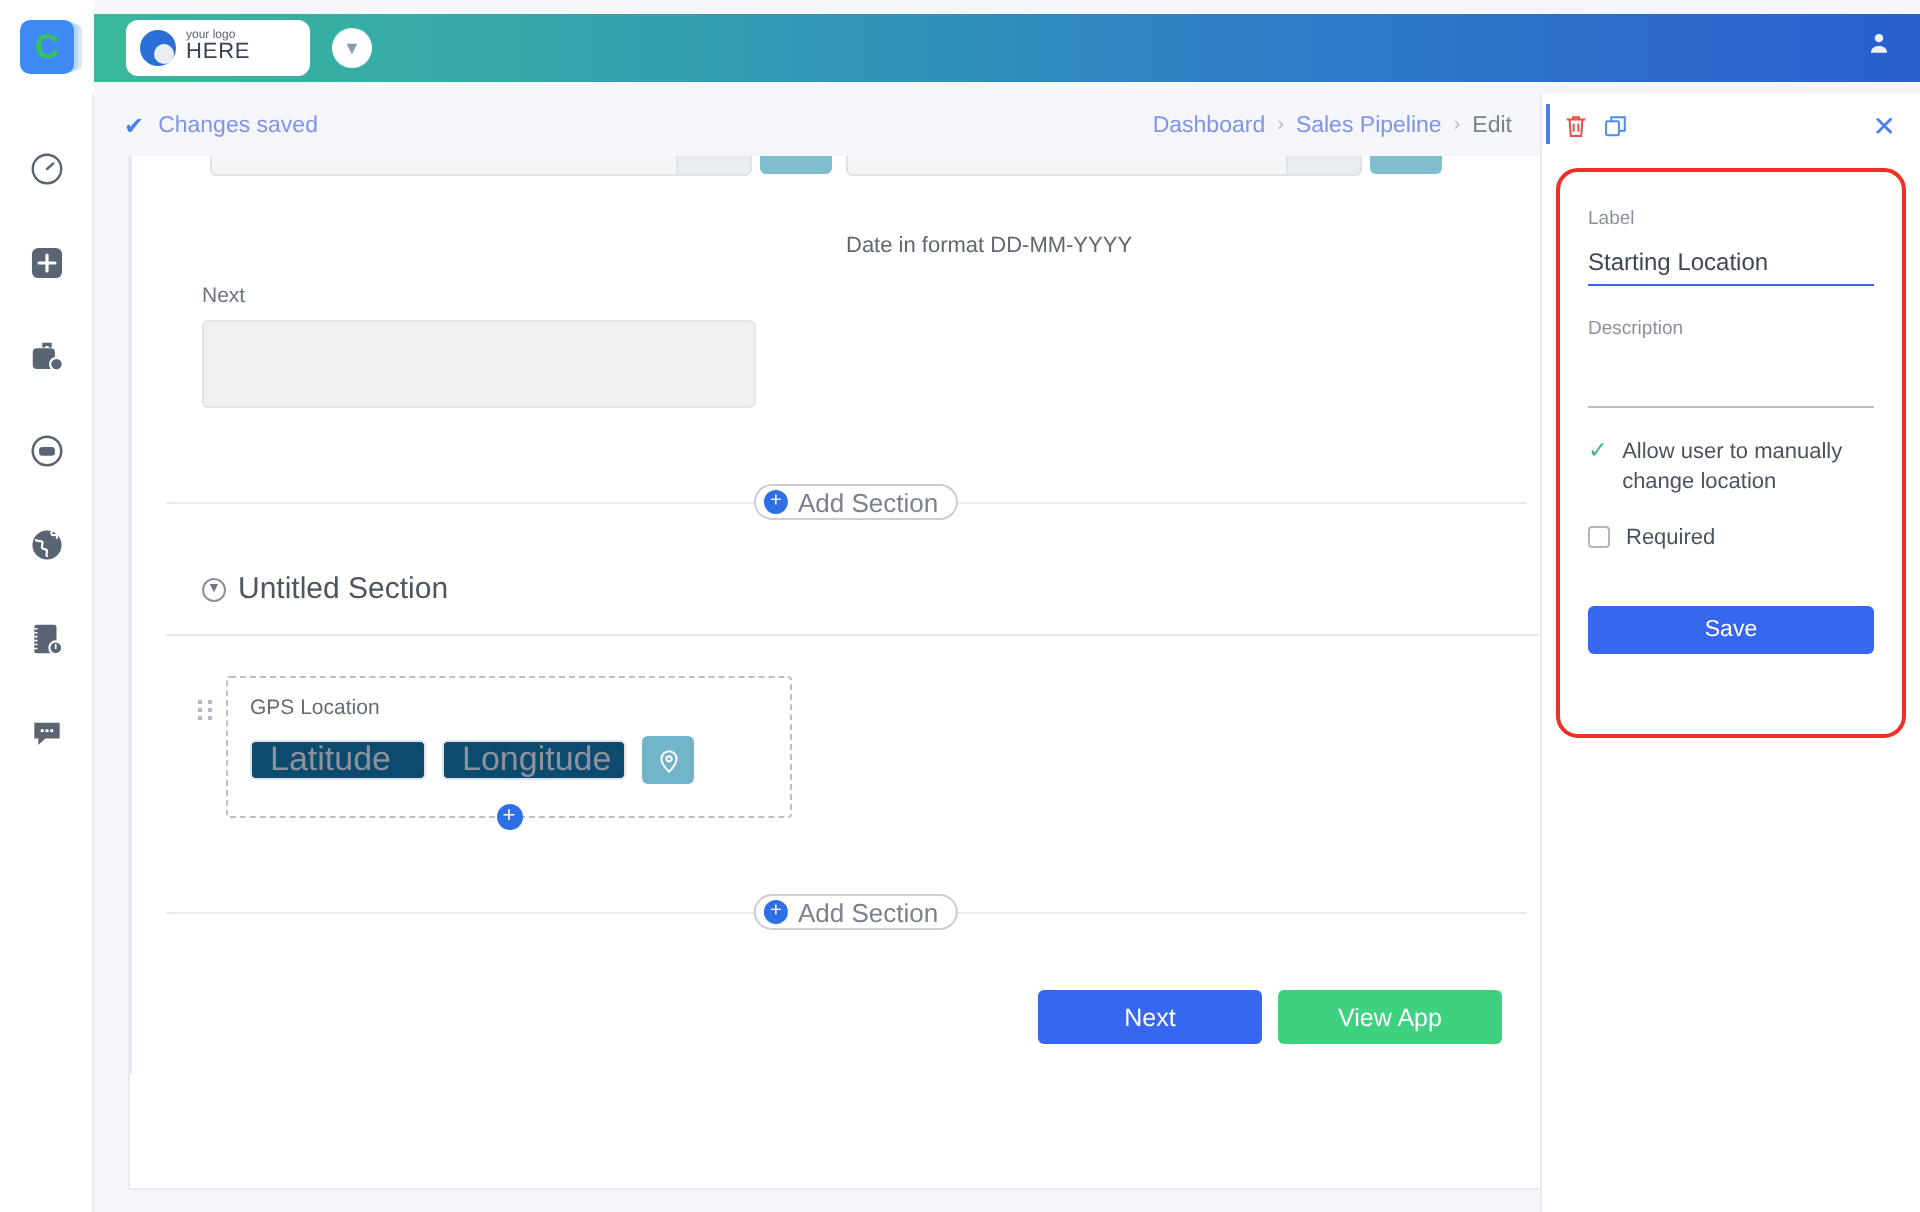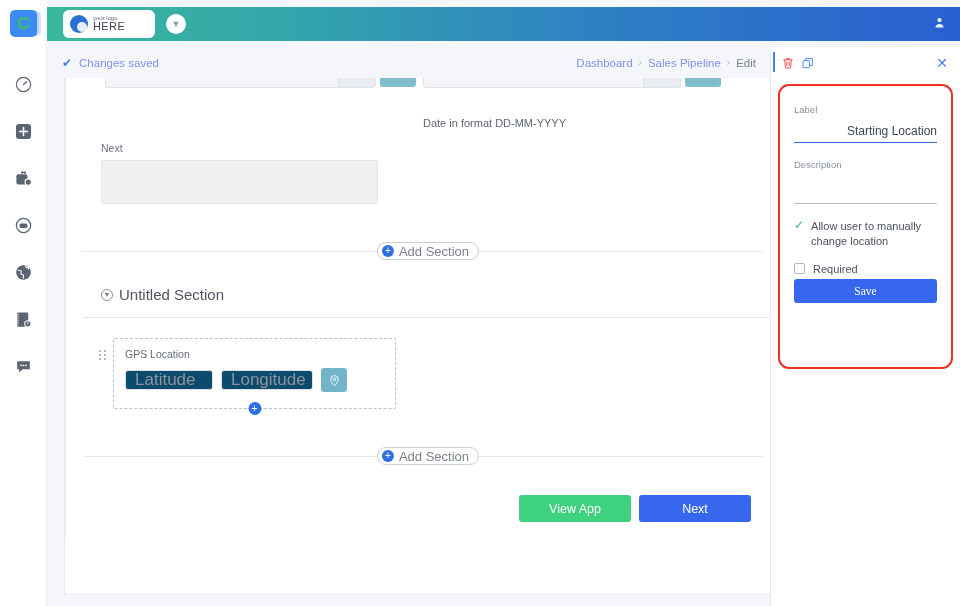--- a/index.html
+++ b/index.html
@@ -197,33 +197,32 @@
   .ph-close { margin-left: auto; color: #4a7ef0; font-size: 14px; cursor: pointer; line-height: 1; }
 
   .panel-body {
     margin: 6px 7px 0 7px; border: 2px solid #ee3124; border-radius: 11px;
     height: 285px; padding: 18px 14px 0 14px; background: #fff;
   }
   .p-lbl { font-size: 9.5px; color: #8a919d; }
   .p-val {
     font-size: 12px; color: #3f4654; padding: 9px 0 4px 0;
     border-bottom: 1.5px solid #3767ef;
-    text-align: right;
   }
   .p-desc-line { border-bottom: 1px solid #b7bcc5; height: 34px; }
   .p-check-row { display: flex; gap: 7px; margin-top: 15px; align-items: flex-start; }
   .p-check { color: #3fb98a; font-size: 12px; line-height: 13px; flex: 0 0 auto; }
   .p-check-lbl { font-size: 11px; color: #4a5160; line-height: 1.35; }
   .p-req-row { display: flex; gap: 8px; margin-top: 14px; align-items: center; }
   .p-box { width: 11px; height: 11px; border: 1px solid #b0b6c0; border-radius: 2px; flex: 0 0 11px; }
   .p-req-lbl { font-size: 11px; color: #4a5160; }
   .p-save {
-    margin-top: 4px; width: 100%; height: 24px; background: #3767ef;
+    margin-top: 28px; width: 100%; height: 24px; background: #3767ef;
     border: none; border-radius: 3px; color: #fff; font-size: 11.5px;
-    cursor: pointer; font-family: Liberation Serif, serif;
+    cursor: pointer; font-family: Liberation Sans, sans-serif;
   }
 </style>
 </head>
 <body>
 
 <div class="app">
 
   <div class="topbar">
     <div class="brand-tile">
       <div class="brand-sq">
@@ -374,22 +373,22 @@
 
         <div class="add-sec-row">
           <div class="add-sec-line"></div>
           <div class="add-sec-btn">
             <span class="plus-ico">+</span>
             <span class="add-sec-lbl">Add Section</span>
           </div>
         </div>
 
         <div class="actions">
+          <button class="btn btn-next">Next</button>
           <button class="btn btn-view">View App</button>
-          <button class="btn btn-next">Next</button>
         </div>
       </div>
     </div>
 
   </div>
 
   <div class="panel">
     <div class="panel-head">
       <div class="panel-accent"></div>
       <div class="ph-ico">

